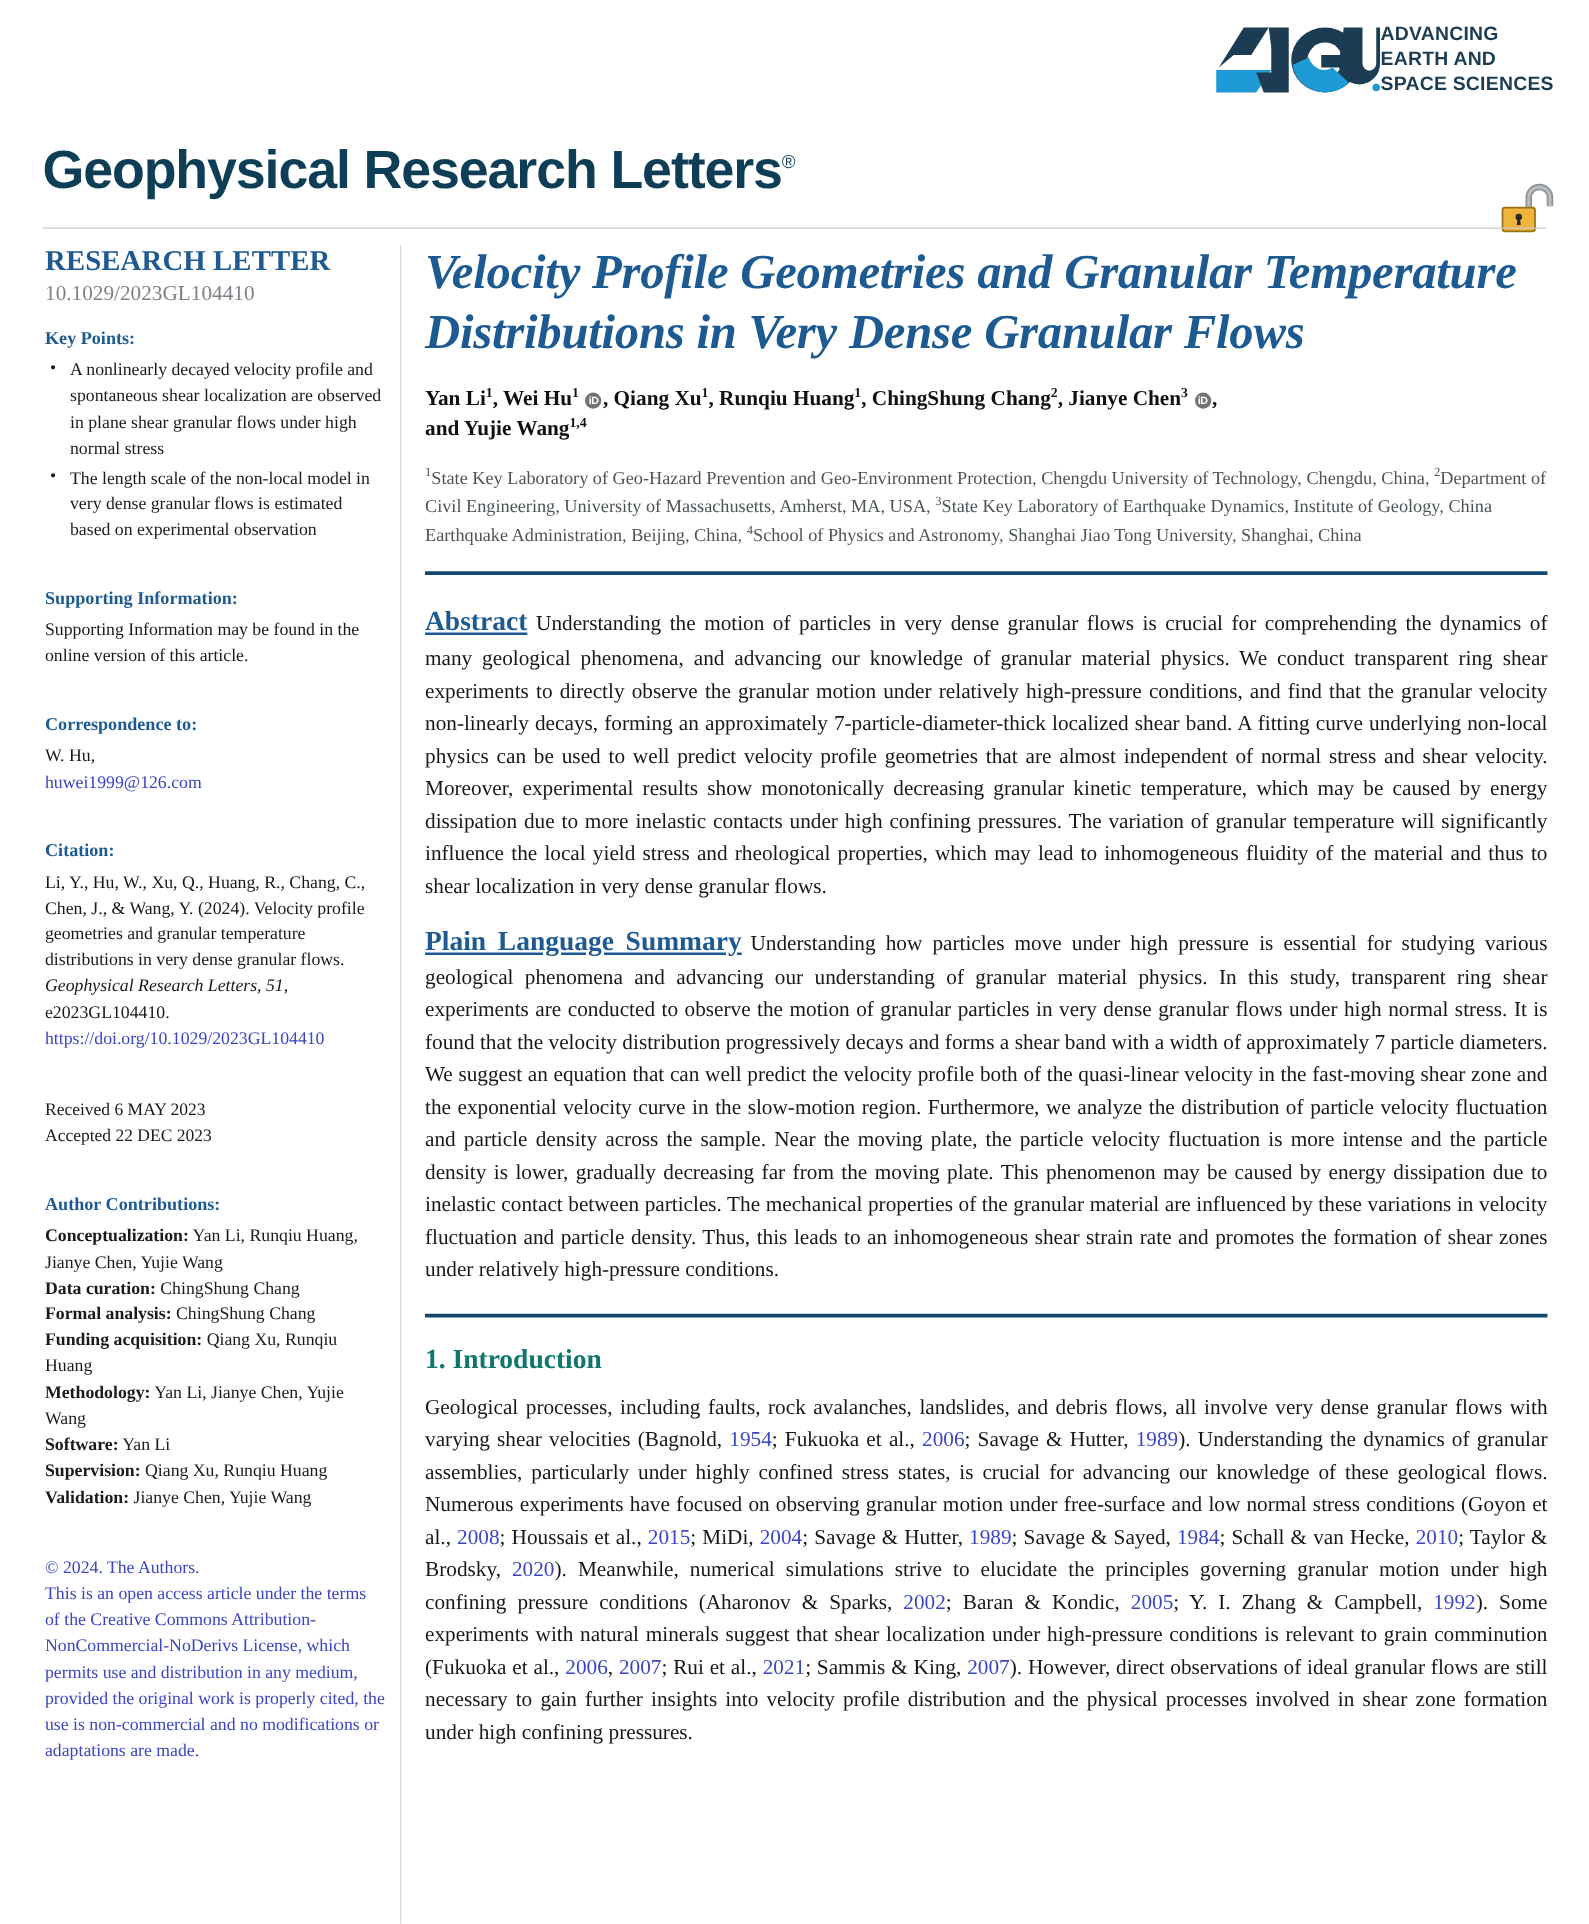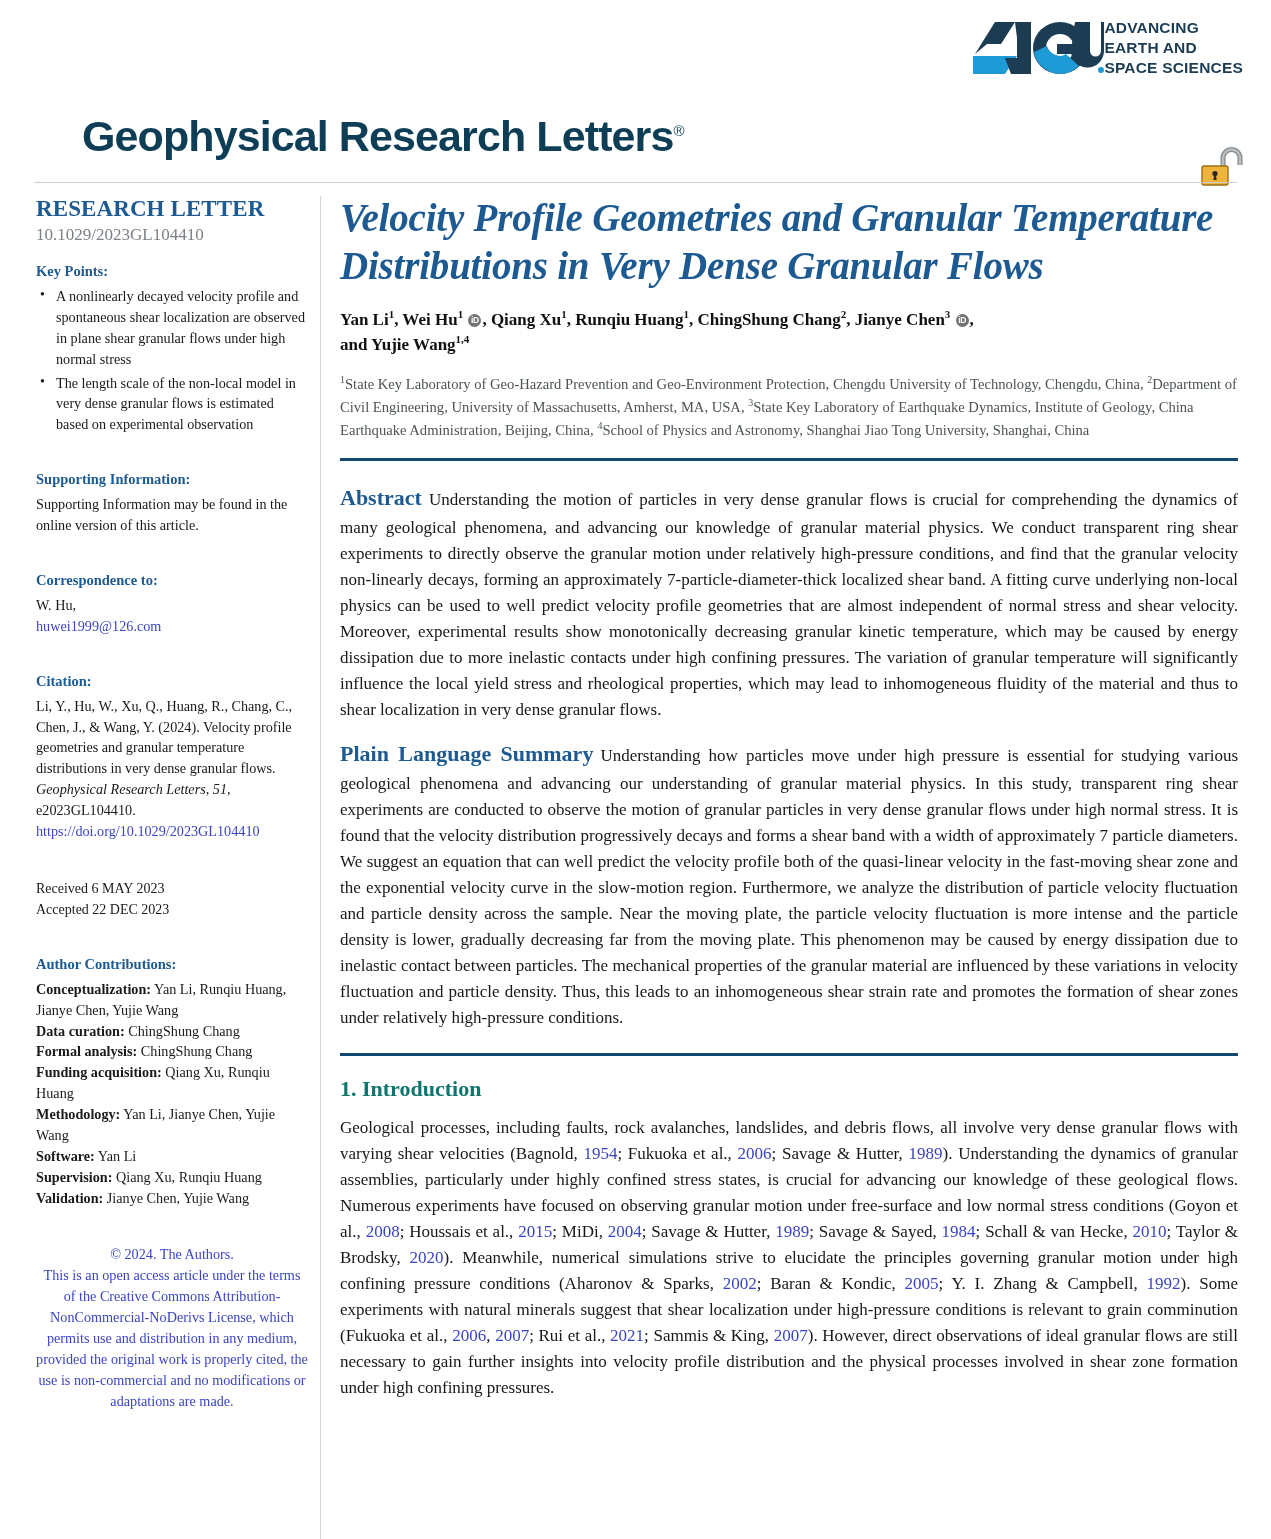--- a/index.html
+++ b/index.html
@@ -36,21 +36,20 @@
 
   
   .masthead {
     position: absolute;
     left: 34px; top: 112px;
     font-family: "Liberation Sans", sans-serif;
     font-weight: bold;
     font-size: 43px;
     letter-spacing: -0.9px;
     color: #0d3e56;
-    margin-left: 48px;
   }
   .masthead .reg {
     font-size: 15px;
     vertical-align: super;
     font-weight: normal;
   }
 
   
   .oa-lock {
     position: absolute;
@@ -121,21 +120,20 @@
     text-decoration: none;
     word-break: break-word;
   }
   .ital { font-style: italic; }
   .bld { font-weight: bold; }
   .dates { font-size: 14px; line-height: 1.5; }
   .license {
     color: #3a44c4;
     font-size: 14.2px;
     line-height: 1.47;
-    text-align: center;
   }
   .contrib-line { font-size: 14.2px; line-height: 1.47; }
 
   
   .v-sep {
     position: absolute;
     left: 320px; top: 196px;
     width: 1px; height: 1343px;
     background: #d4d7da;
   }
@@ -201,20 +199,21 @@
     text-align: justify;
     margin: 0 0 14px 0;
     color: #15171a;
   }
   .sec-inline-head {
     font-family: "Liberation Serif", serif;
     font-weight: bold;
     font-size: 22px;
     color: #1d5a91;
     margin-right: 7px;
+    text-decoration: underline;
   }
   h2.sec-head {
     font-family: "Liberation Serif", serif;
     font-weight: bold;
     font-size: 22px;
     color: #0f766e;
     margin: 0 0 13px 0;
   }
   .body-p.justified { text-align: justify; }
   .cite { color: #3a44c4; }

